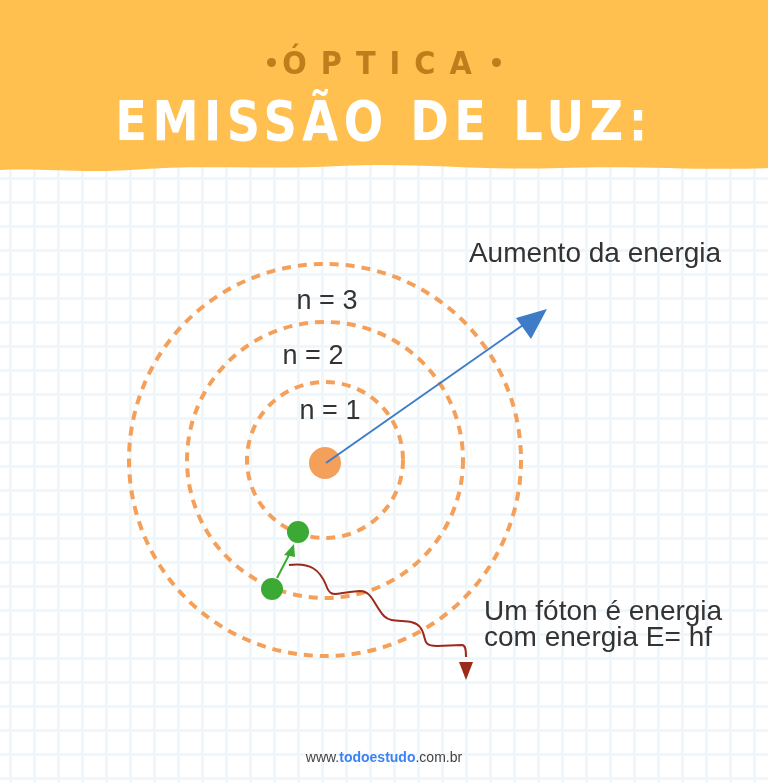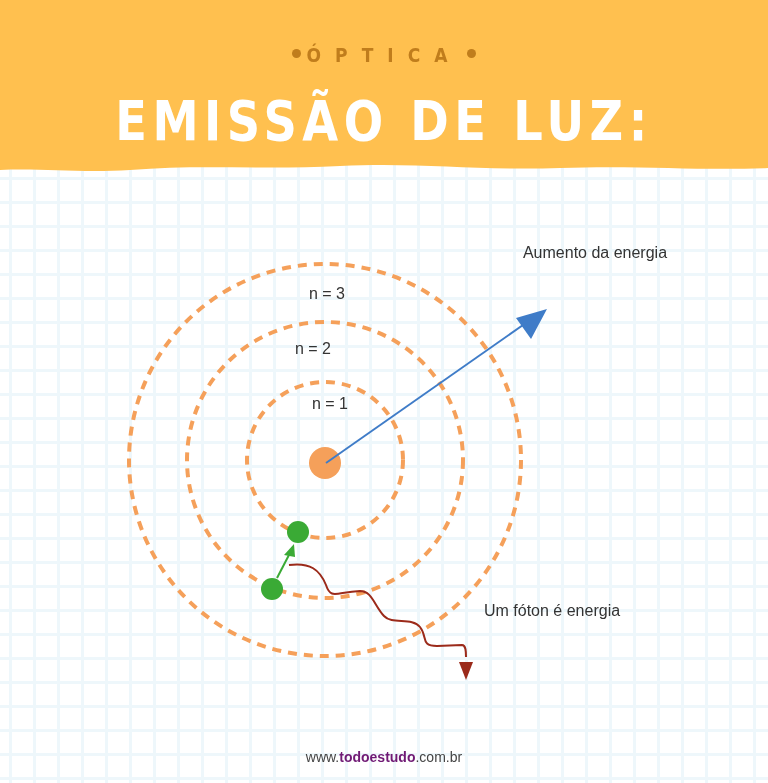--- a/index.html
+++ b/index.html
@@ -1,29 +1,29 @@
 <!DOCTYPE html>
 <html><head>
 <meta charset="utf-8">
 <style>
   html,body{margin:0;padding:0;}
   body{width:768px;height:783px;position:relative;overflow:hidden;background:#ffffff;font-family:"DejaVu Sans",sans-serif;}
   .grid{position:absolute;left:0;top:0;width:768px;height:783px;
     background-image:linear-gradient(to right,#eef7fb 3px,transparent 3px),linear-gradient(to bottom,#eef7fb 3px,transparent 3px);
     background-size:24px 24px;background-position:9px 9px;}
   .banner{position:absolute;left:0;top:0;width:768px;height:180px;}
-  .kicker{position:absolute;left:0;width:768px;top:44px;text-align:center;color:#c07d1c;font-family:"DejaVu Sans Condensed","DejaVu Sans",sans-serif;font-weight:bold;font-size:19px;letter-spacing:14px;}
+  .kicker{position:absolute;left:0;width:768px;top:44px;text-align:center;color:#c07d1c;font-family:"DejaVu Sans Condensed","DejaVu Sans",sans-serif;font-weight:bold;font-size:32px;letter-spacing:14px;}
   .kicker .dot{display:inline-block;width:9px;height:9px;border-radius:50%;background:#c07d1c;vertical-align:middle;margin:0 6px 6px 6px;}
   .title{position:absolute;left:0;width:768px;top:88px;text-align:center;color:#ffffff;font-family:"DejaVu Sans Condensed","DejaVu Sans",sans-serif;font-weight:bold;font-size:56px;letter-spacing:6px;transform:scaleX(0.92);}
   svg.diagram{position:absolute;left:0;top:0;}
   .label{position:absolute;color:#333333;font-family:"Liberation Sans",sans-serif;}
-  .nlab{font-size:16px;width:120px;text-align:center;}
-  .annot{font-size:16px;text-align:center;line-height:26px;}
+  .nlab{font-size:27px;width:120px;text-align:center;}
+  .annot{font-size:28px;text-align:center;line-height:26px;}
   .footer{position:absolute;left:0;width:768px;top:749px;text-align:center;font-family:"Liberation Sans",sans-serif;font-size:14px;color:#444;}
-  .footer b{color:#701a75;margin-top:35px;}
+  .footer b{color:#3b82f6;margin-top:35px;}
 </style>
 </head>
 <body>
 
 <div class="grid"></div>
 
 <svg class="banner" width="768" height="180" viewBox="0 0 768 180">
   <path d="M0 0 H768 V168 C700 171 640 165 560 168 C480 171 420 162 340 166 C260 170 200 164 130 170 C80 173 40 168 0 170 Z" fill="#ffc04f"></path>
 </svg>
 
@@ -58,15 +58,16 @@
 <div class="label nlab" style="left:267px;top:285px;">n = 3</div>
 <div class="label nlab" style="left:253px;top:340px;">n = 2</div>
 <div class="label nlab" style="left:270px;top:395px;">n = 1</div>
 
 <div class="label annot" style="left:460px;top:240px;width:270px;">
   <div>Aumento da energia</div>
 </div>
 
 <div class="label annot" style="left:484px;top:598px;width:250px;text-align:left;">
   <div>Um fóton é energia</div>
+  <div>com energia E= hf</div>
 </div>
 
 <div class="footer"><span>www.</span><b>todoestudo</b><span>.com.br</span></div>
 
 </body></html>

